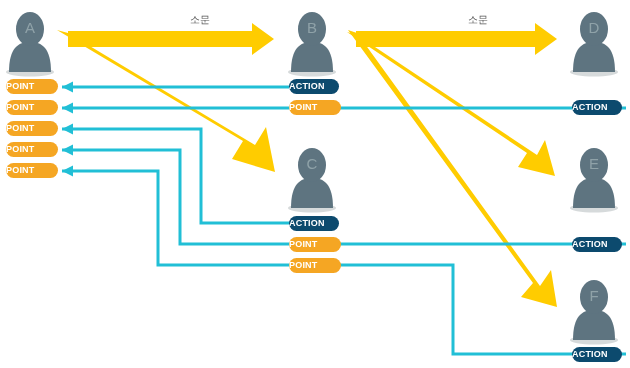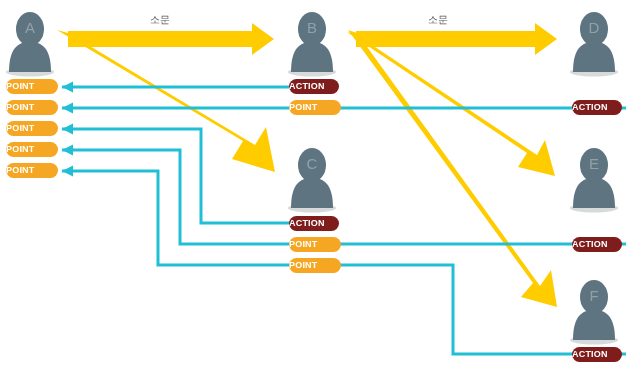--- a/index.html
+++ b/index.html
@@ -15,34 +15,34 @@
     height:15px;line-height:15px;
     border-radius:8px;
     color:#ffffff;
     font-size:9px;
     font-weight:bold;
     letter-spacing:.2px;
     white-space:nowrap;
     box-sizing:border-box;
   }
   .badge.point{background:#F5A623;width:52px;}
-  .badge.action{background:#7f1d1d;width:50px;}
+  .badge.action{background:#0c4a6e;width:50px;}
   .avatar-label{
     position:absolute;
     color:#8fa2a8;
     font-size:15px;
     font-weight:normal;
     text-align:center;
     width:30px;
   }
   .rumor-label{
     position:absolute;
     color:#555555;
     font-size:10px;
-    text-align:left;
+    text-align:right;
     width:60px;
   }
 </style>
 </head>
 <body>
 
 <div id="stage">
 
   <svg class="layer" viewBox="0 0 630 368">
     <g fill="#FFCC00" stroke="none">

